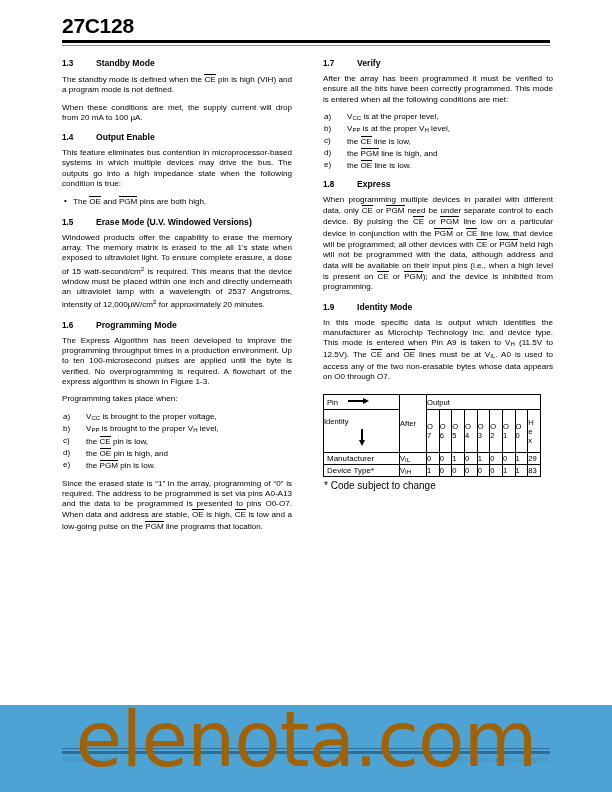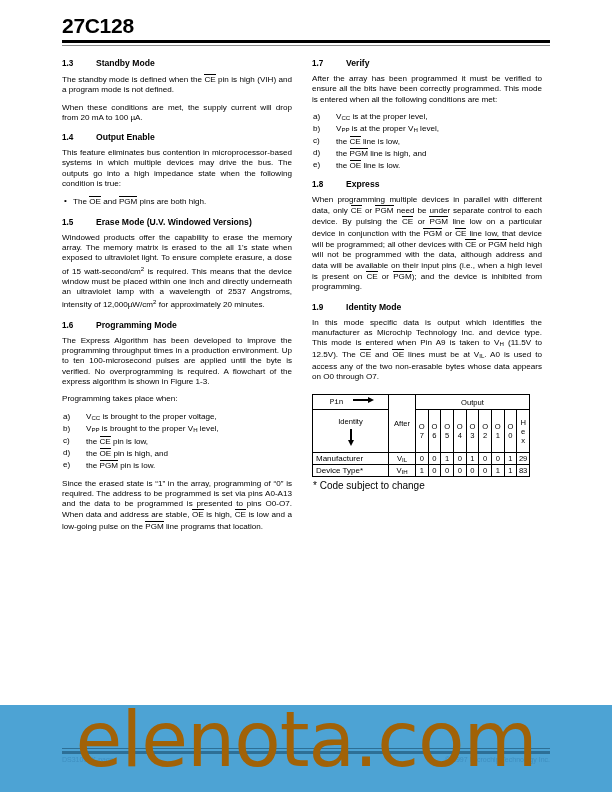--- a/index.html
+++ b/index.html
@@ -64,21 +64,21 @@
     top: 58px;
     width: 488px;
     height: 620px;
   }
   .col {
     position: absolute;
     top: 0;
     width: 230px;
   }
   .col-left  { left: 0; }
-  .col-right { left: 250px; }
+  .col-right { left: 261px; }
 
   
   .sec {
     margin: 0 0 6px 0;
     display: flex;
     align-items: baseline;
   }
   .sec .num {
     font-size: 8.2px;
     font-weight: bold;
@@ -157,31 +157,30 @@
   }
   table.idtab {
     border-collapse: collapse;
     width: 218px;
     table-layout: fixed;
   }
   table.idtab td, table.idtab th {
     border: 0.8px solid #000;
     font-size: 7.6px;
     font-weight: normal;
-    text-align: center;
+    text-align: left;
     padding: 0;
     vertical-align: middle;
   }
   .cell-pin {
     text-align: right;
     padding-left: 3px !important;
     height: 14px;
     font-weight: bold;
     position: relative;
-    font-family: Liberation Mono, monospace;
   }
   .arrow-right {
     display: inline-block;
     margin-left: 10px;
     position: relative;
     top: -2px;
   }
   .arrow-right .shaft {
     display: inline-block;
     width: 16px;

